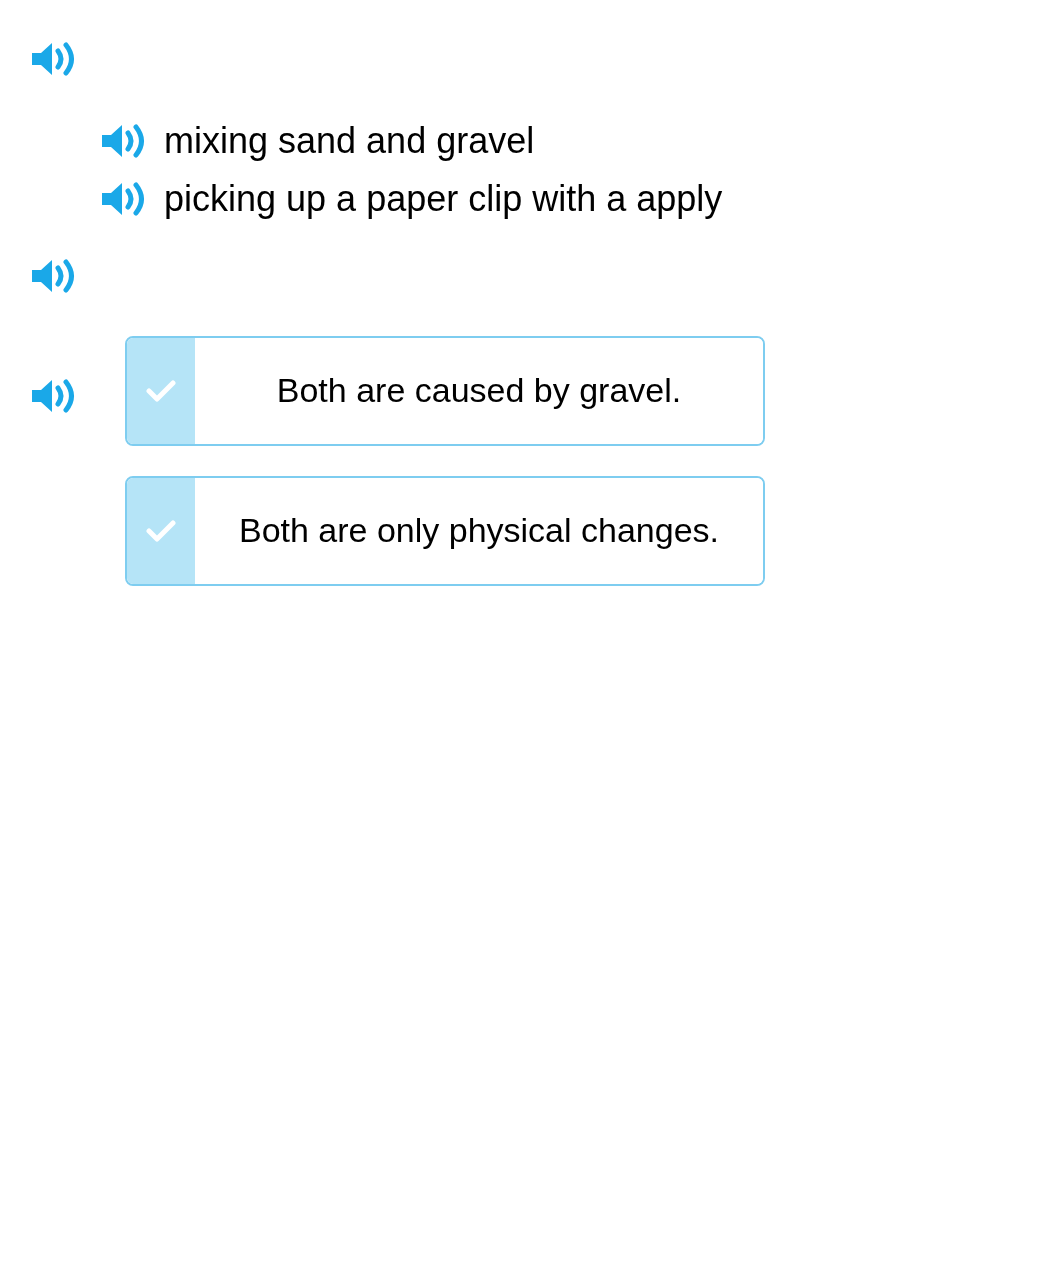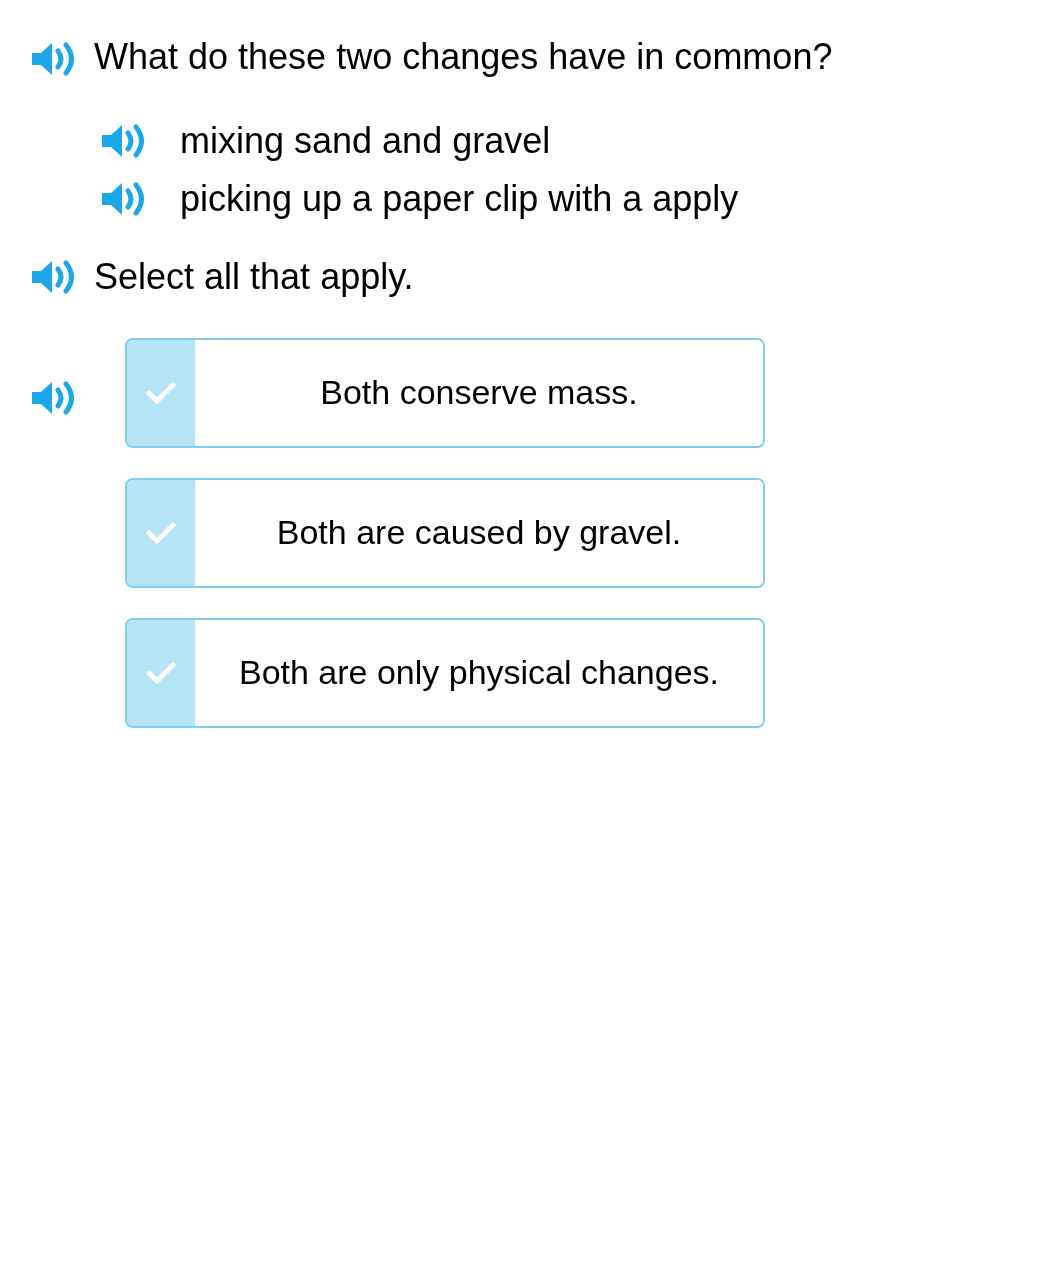--- a/index.html
+++ b/index.html
@@ -30,21 +30,20 @@
     .audio-icon svg {
       width: 50px;
       height: 40px;
       display: block;
     }
     .item-line {
       display: flex;
       align-items: center;
       padding-left: 70px;
       margin-bottom: 4px;
-      gap: 16px;
     }
     .item-text {
       font-size: 36px;
       line-height: 1.5;
       color: #000;
     }
     .items-wrap {
       margin-bottom: 30px;
     }
     .instruction-line {
@@ -113,21 +112,21 @@
 <body>
 
 <div class="question-wrap">
   <div class="question-text">
     <span class="audio-icon">
       <svg viewBox="0 0 50 40">
         <path d="M 2 14 L 11 14 L 22 4 L 22 36 L 11 26 L 2 26 Z" fill="#1aa8e8"></path>
         <path d="M 28 12 Q 34 20 28 28" stroke="#1aa8e8" stroke-width="5" fill="none" stroke-linecap="round"></path>
         <path d="M 36 6 Q 47 20 36 34" stroke="#1aa8e8" stroke-width="5" fill="none" stroke-linecap="round"></path>
       </svg>
-    </span><span class="inline-icon-text">What do these two changes have in common?</span>
+    </span>
   </div>
 </div>
 
 <div class="items-wrap">
   <div class="item-line">
     <span class="audio-icon">
       <svg viewBox="0 0 50 40">
         <path d="M 2 14 L 11 14 L 22 4 L 22 36 L 11 26 L 2 26 Z" fill="#1aa8e8"></path>
         <path d="M 28 12 Q 34 20 28 28" stroke="#1aa8e8" stroke-width="5" fill="none" stroke-linecap="round"></path>
         <path d="M 36 6 Q 47 20 36 34" stroke="#1aa8e8" stroke-width="5" fill="none" stroke-linecap="round"></path>
@@ -148,45 +147,34 @@
 </div>
 
 <div class="instruction-line">
   <span class="audio-icon">
     <svg viewBox="0 0 50 40">
       <path d="M 2 14 L 11 14 L 22 4 L 22 36 L 11 26 L 2 26 Z" fill="#1aa8e8"></path>
       <path d="M 28 12 Q 34 20 28 28" stroke="#1aa8e8" stroke-width="5" fill="none" stroke-linecap="round"></path>
       <path d="M 36 6 Q 47 20 36 34" stroke="#1aa8e8" stroke-width="5" fill="none" stroke-linecap="round"></path>
     </svg>
   </span>
-  <span class="instruction-text">Select all that apply.</span>
 </div>
 
 <div class="options-wrap">
   <div class="options-audio-col">
     <span class="audio-icon">
       <svg viewBox="0 0 50 40">
         <path d="M 2 14 L 11 14 L 22 4 L 22 36 L 11 26 L 2 26 Z" fill="#1aa8e8"></path>
         <path d="M 28 12 Q 34 20 28 28" stroke="#1aa8e8" stroke-width="5" fill="none" stroke-linecap="round"></path>
         <path d="M 36 6 Q 47 20 36 34" stroke="#1aa8e8" stroke-width="5" fill="none" stroke-linecap="round"></path>
       </svg>
     </span>
   </div>
   <div class="options-col">
 
-    <div class="option-box">
-      <div class="option-check">
-        <svg viewBox="0 0 30 24">
-          <path d="M 3 12 L 11 20 L 27 4" stroke="#ffffff" stroke-width="5" fill="none" stroke-linecap="round" stroke-linejoin="round"></path>
-        </svg>
-      </div>
-      <div class="option-label">
-        <span>Both conserve mass.</span>
-      </div>
-    </div>
 
     <div class="option-box">
       <div class="option-check">
         <svg viewBox="0 0 30 24">
           <path d="M 3 12 L 11 20 L 27 4" stroke="#ffffff" stroke-width="5" fill="none" stroke-linecap="round" stroke-linejoin="round"></path>
         </svg>
       </div>
       <div class="option-label">
         <span>Both are caused by gravel.</span>
       </div>

